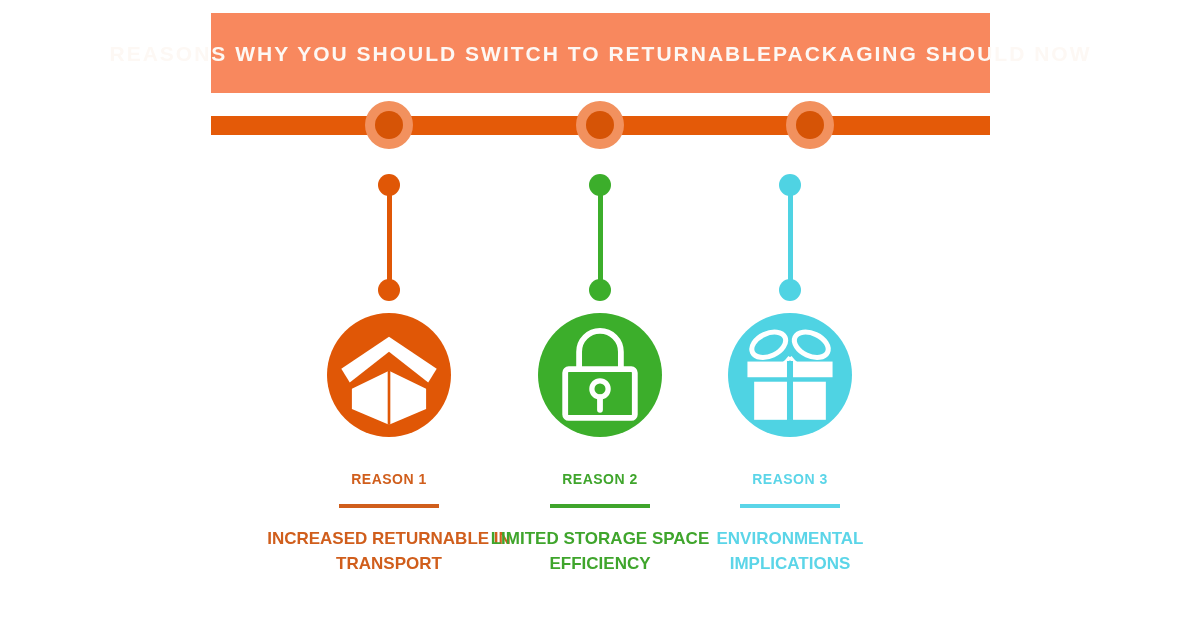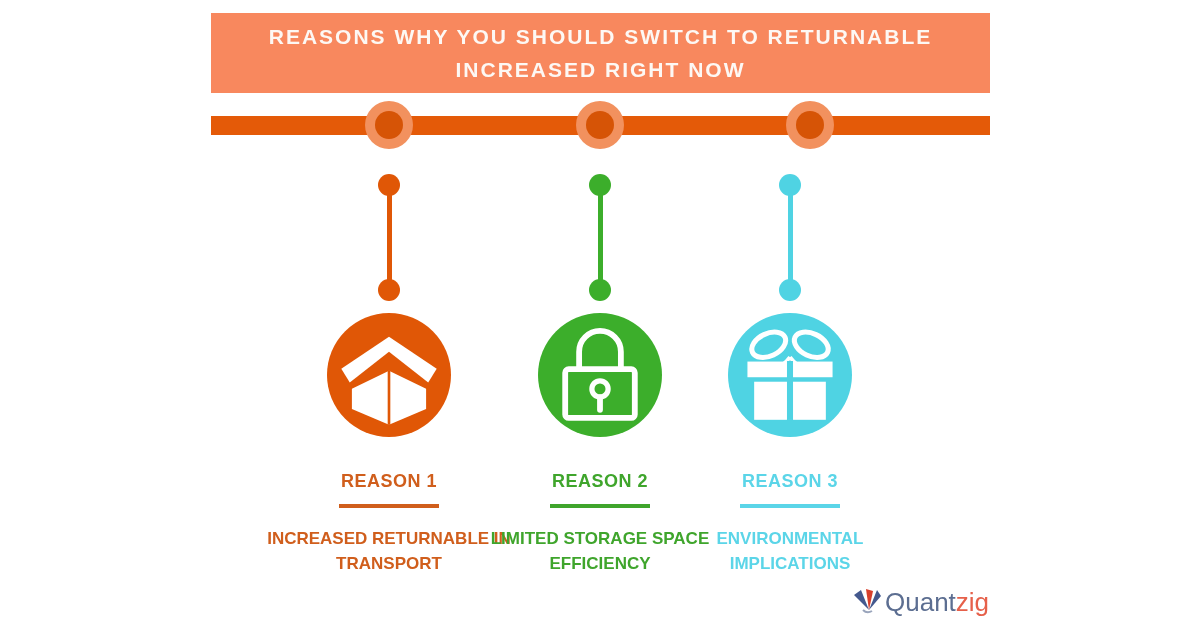--- a/index.html
+++ b/index.html
@@ -1,57 +1,57 @@
 <!DOCTYPE html>
 <html><head>
 <meta charset="utf-8">
 <style>
   html,body{margin:0;padding:0;background:#ffffff;font-family:"Liberation Sans",sans-serif;}
   .canvas{position:relative;width:1200px;height:627px;background:#ffffff;overflow:hidden;}
 
   
   .banner{position:absolute;left:211px;top:13px;width:779px;height:80px;
-          display:flex;flex-direction:column;justify-content:center;align-items:center;}
+          display:flex;flex-direction:row;justify-content:center;align-items:center;}
   .banner .line{font-size:21px;font-weight:700;letter-spacing:2px;line-height:33px;
                 text-align:center;white-space:nowrap;}
 
   
   .tl-bar{position:absolute;left:211px;top:116px;width:779px;height:19px;}
   .tl-node{position:absolute;top:101px;width:48px;height:48px;border-radius:50%;}
   .tl-core{position:absolute;left:10px;top:10px;width:28px;height:28px;border-radius:50%;}
 
   
   .col{position:absolute;top:174px;width:250px;height:410px;}
   .dot{position:absolute;left:50%;width:22px;height:22px;margin-left:-11px;border-radius:50%;background:var(--c);}
   .dot.t{top:0;}
   .dot.b{top:105px;}
   .vline{position:absolute;left:50%;top:11px;width:5px;height:105px;margin-left:-2.5px;background:var(--c);}
   .icon-circle{position:absolute;top:139px;left:50%;width:124px;height:124px;margin-left:-62px;
                border-radius:50%;background:var(--c);display:flex;align-items:center;justify-content:center;}
   .rlabel{position:absolute;top:297px;width:100%;text-align:center;
-          font-size:18px;font-weight:700;letter-spacing:.5px;color:var(--t);}
+          font-size:14px;font-weight:700;letter-spacing:.5px;color:var(--t);}
   .runderline{position:absolute;top:330px;left:50%;width:100px;height:4px;margin-left:-50px;background:var(--t);}
   .rdesc{position:absolute;top:352px;width:100%;text-align:center;
          font-size:17px;font-weight:700;line-height:25px;color:var(--t);}
 
   .seam{stroke:var(--c);}
 
   
   .brand{position:absolute;left:854px;top:586px;height:32px;display:flex;align-items:center;}
   .brand-text{font-size:26px;font-weight:400;letter-spacing:0;line-height:32px;}
   .brand svg{margin-right:3px;}
 </style>
 </head>
 <body>
 
 <div class="canvas">
 
   <div class="banner" style="background: rgb(248, 136, 94); color: rgb(253, 248, 244);">
     <div class="line">REASONS WHY YOU SHOULD SWITCH TO RETURNABLE</div>
-    <div class="line">INCREASED RIGHT NOW</div>
+    <div class="line">PACKAGING SHOULD NOW</div>
   </div>
 
   <div class="tl-bar" style="background: rgb(228, 90, 8);"></div>
 
   <div class="tl-node" style="left: 365px; background: rgb(242, 145, 94);">
     <div class="tl-core" style="background: rgb(214, 84, 6);"></div>
   </div>
   <div class="tl-node" style="left: 576px; background: rgb(242, 145, 94);">
     <div class="tl-core" style="background: rgb(214, 84, 6);"></div>
   </div>
@@ -105,24 +105,14 @@
         <rect x="12" y="38" width="76" height="14" fill="#FFFFFF"></rect>
         <rect x="18" y="56" width="64" height="34" fill="#FFFFFF"></rect>
         <rect class="seam" x="47.8" y="38" width="4.4" height="52" stroke="none" fill="var(--c)"></rect>
       </svg>
     </div>
     <div class="rlabel">REASON 3</div>
     <div class="runderline"></div>
     <div class="rdesc">ENVIRONMENTAL IMPLICATIONS</div>
   </section>
 
-  <div class="brand">
-    <svg viewBox="0 0 28 28" width="28" height="28">
-      <polygon points="15,22 0,7 7,2" fill="#44598E"></polygon>
-      <polygon points="15,22 12,1 19,3" fill="#D8402C"></polygon>
-      <polygon points="15,22 23,2 27,8" fill="#44598E"></polygon>
-      <path d="M9,22 Q13,26 18,23" fill="none" stroke="#9AA5BC" stroke-width="2"></path>
-    </svg>
-    <span class="brand-text" style="color: rgb(92, 110, 145);">Quant</span>
-      <span class="brand-text" style="color: rgb(230, 96, 74);">zig</span>
-  </div>
 
 </div>
 
 </body></html>

